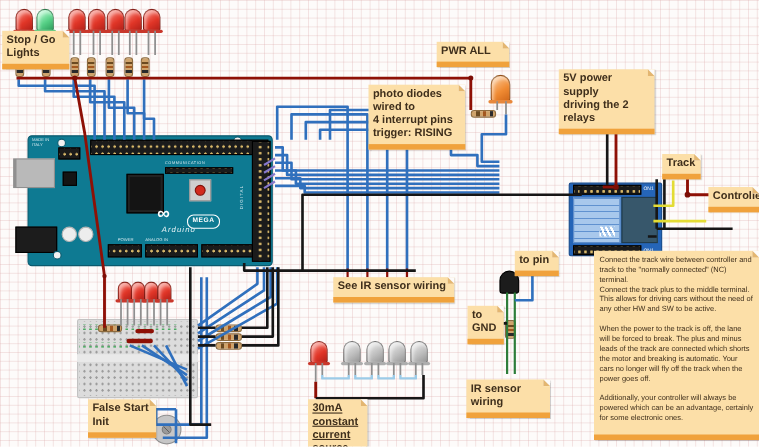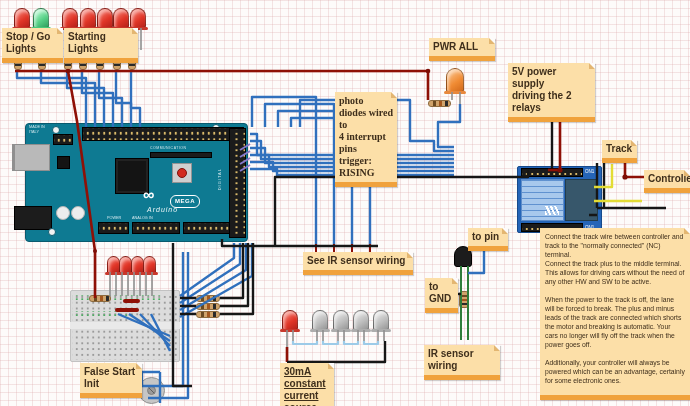--- a/index.html
+++ b/index.html
@@ -293,23 +293,22 @@
     <g fill="#7d0e06">
       <circle cx="68" cy="71" r="2.3"></circle>
         <circle cx="428" cy="71" r="2.3"></circle>
         <circle cx="560" cy="170" r="2.6"></circle>
       <circle cx="625" cy="177" r="2.6"></circle>
         <circle cx="95" cy="251" r="2"></circle>
     </g>
   </svg>
 
   <div class="note" style="left:2px;top:28px;width:61px;">Stop / Go Lights</div>
-  <div class="note" style="left:64px;top:28px;width:74px;">Starting Lights</div>
-  <div class="note" style="left:397px;top:38px;width:66px;margin-left:32px;">PWR ALL</div>
-  <div class="note" style="left:335px;top:92px;width:62px;font-family:Liberation Serif, serif;">photo diodes wired to
+  <div class="note" style="left:397px;top:38px;width:66px;">PWR ALL</div>
+  <div class="note" style="left:335px;top:77px;width:88px;">photo diodes wired to
 4 interrupt pins
 trigger: RISING</div>
   <div class="note" style="left:508px;top:63px;width:87px;">5V power supply
 driving the 2 relays</div>
   <div class="note" style="left:602px;top:140px;width:35px;">Track</div>
   <div class="note" style="left:644px;top:170px;width:46px;">Controller</div>
   <div class="note" style="left:303px;top:252px;width:110px;">See IR sensor wiring</div>
   <div class="note" style="left:468px;top:228px;width:40px;">to pin</div>
   <div class="note" style="left:425px;top:278px;width:33px;">to
 GND</div>

